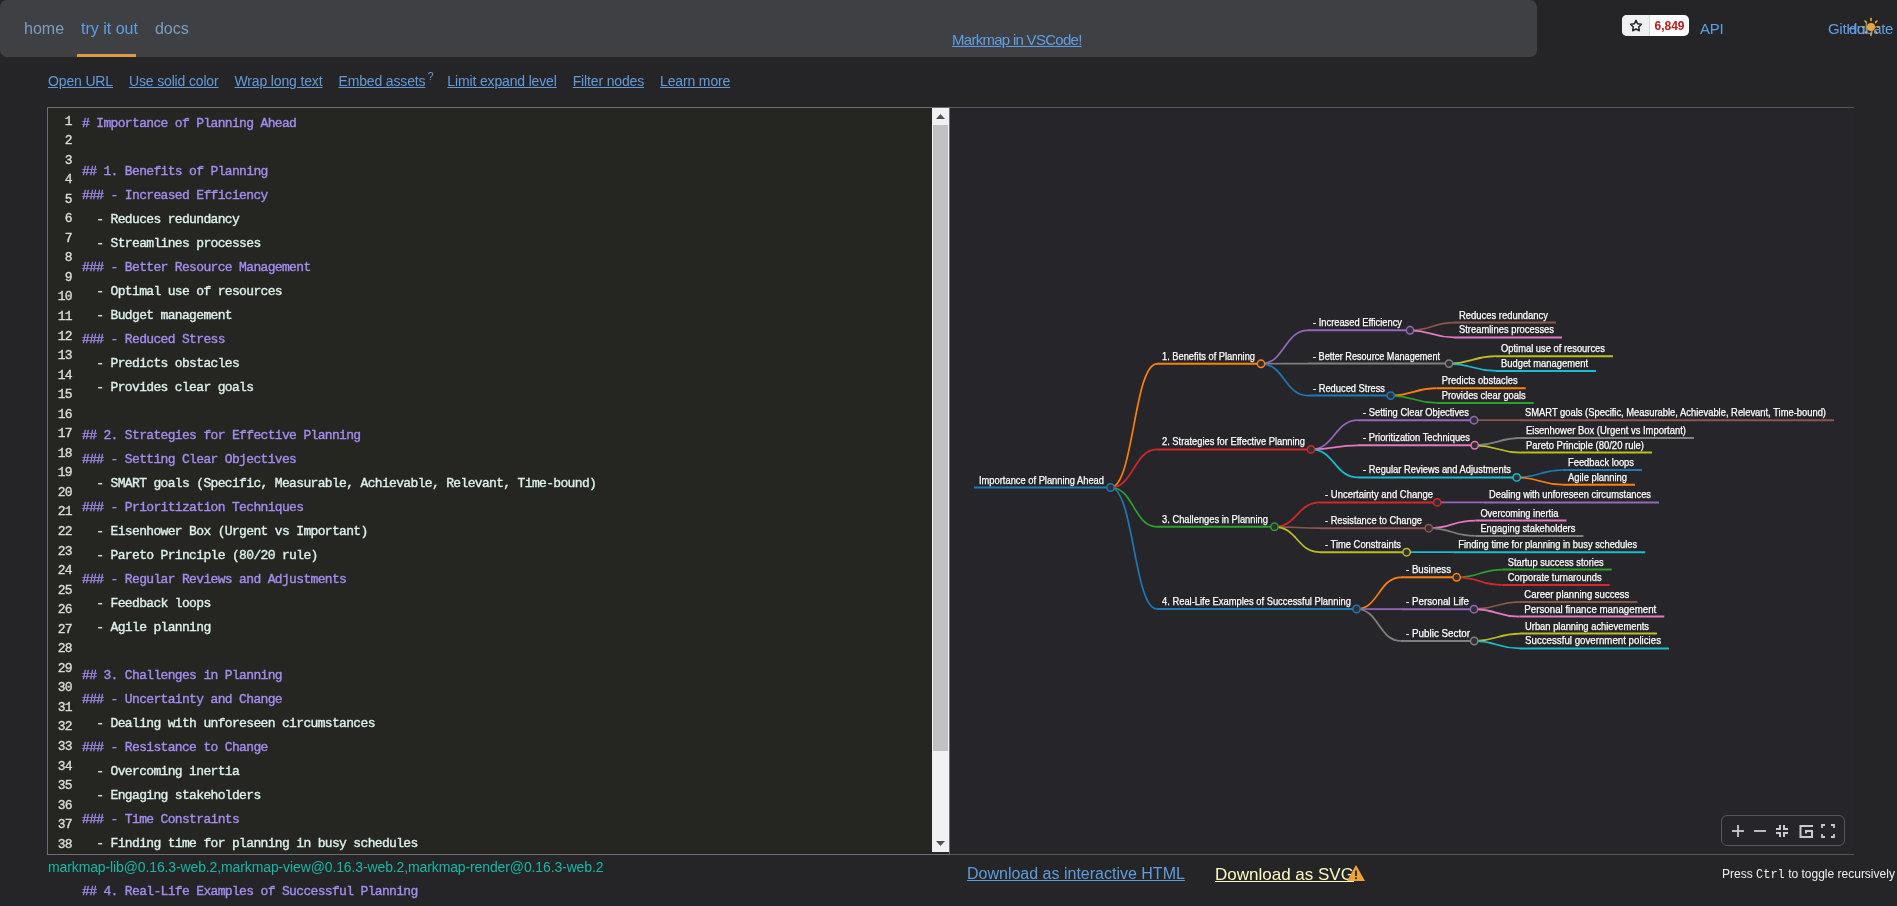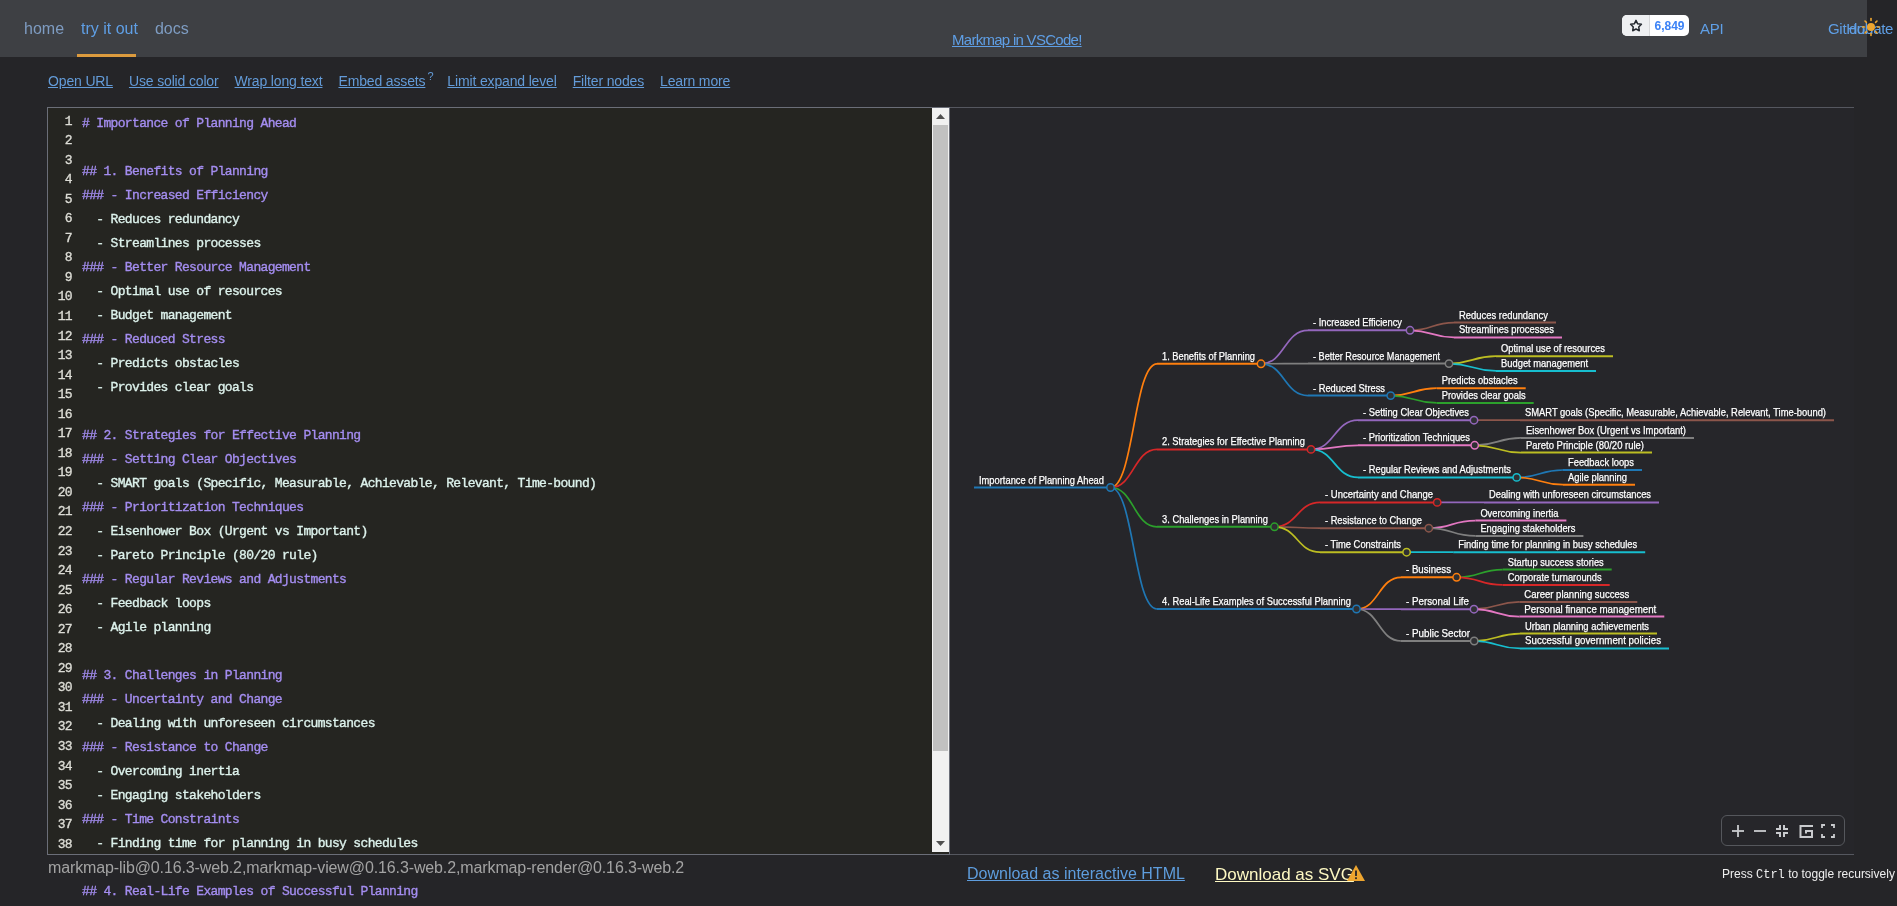--- a/index.html
+++ b/index.html
@@ -1,30 +1,30 @@
 <!DOCTYPE html>
 <html><head><meta charset="utf-8"><title>markmap</title>
 <style>
 * { margin:0; padding:0; box-sizing:border-box; }
 html,body { width:1897px; height:906px; overflow:hidden; background:#252528;
   font-family:"Liberation Sans", sans-serif; }
 a { text-decoration:underline; cursor:pointer; }
 
-#header { position:absolute; left:0; top:0; width:1867px; height:57px; background:#3e4044; }
+#header { position:absolute; left:0; top:0; width:1537px; height:57px; background:#3e4044;border-radius:7px; }
 #nav { position:absolute; left:24px; top:0; height:57px; display:flex; gap:17px; align-items:center; font-size:16px; }
 #nav a { color:#7e9cc2; text-decoration:none; }
 #nav a.active { color:#5f9fe6;text-align:center; }
 #navunderline { position:absolute; left:77px; top:54px; width:59px; height:2.5px; background:#dc9b3e; }
 #centerlink { position:absolute; left:952px; top:19px; font-size:15px; letter-spacing:-0.72px; color:#5f9fe6;margin-top:12px; }
 #hright a { position:absolute; top:20px; font-size:15px; letter-spacing:-0.3px; color:#5f9fe6; text-decoration:none; }
 #aAPI { left:1700px; } #aGH { left:1828px; } #aDN { left:1801px;margin-left:48px; }
 #sun { position:absolute; left:1861px; top:17px; }
 #badge { position:absolute; left:1622px; top:15px; width:67px; height:21px; background:#fff; border-radius:5px; display:flex; overflow:hidden; font-family:"Liberation Sans",sans-serif; }
 #badge .star { width:28px; background:#eef0f2; border-right:1px solid #d6d8da; display:flex; align-items:center; justify-content:center; }
-#badge .cnt { flex:1; display:flex; align-items:center; justify-content:center; color:#3b82f6; font-size:12px; font-weight:bold; }
+#badge .cnt { flex:1; display:flex; align-items:center; justify-content:center; color:#b91c1c; font-size:12px; font-weight:bold; }
 
 #toolbar { position:absolute; left:48px; top:63px; height:36px; line-height:36px; font-size:14px; letter-spacing:-0.15px; white-space:nowrap; }
 #toolbar a { margin-right:16px; }
 #toolbar a { color:#639bd8; }
 #toolbar sup { font-size:11px; color:#639bd8; margin-left:2px; margin-right:14px; line-height:0; }
 
 #contentrow { position:absolute; left:47px; top:107px; width:1807px; height:748px; border-top:1px solid #55575f; border-bottom:1px solid #55575f; }
 #editor { position:absolute; left:47px; top:107px; width:903px; height:748px; background:#252521; border:1px solid #6b6e78; }
 #gutter { position:absolute; left:48px; top:111.5px; width:24px; text-align:right;
   font-family:"Liberation Mono",monospace; font-size:13px; line-height:19.54px; letter-spacing:-0.66px;
@@ -37,21 +37,21 @@
 #sbar .btn { position:absolute; left:0; width:16.5px; height:17px; background:#f1f1f1; display:flex; align-items:center; justify-content:center; }
 #sbar .thumb { position:absolute; left:1px; top:17px; width:14.5px; height:626px; background:#c1c1c1; }
 
 #map { position:absolute; left:950px; top:108px; width:904px; height:746px; background:#26262a; }
 #mapsvg { position:absolute; left:0; top:0; }
 #mapsvg text { font-family:"Liberation Sans",sans-serif; font-size:10.5px; fill:#ffffff; stroke:#ffffff; stroke-width:0.25; }
 
 #maptb { position:absolute; left:1721px; top:815px; width:124px; height:31px; border:1px solid #55575c; border-radius:6px; display:flex; align-items:center; justify-content:space-between; padding:0 9px; }
 #maptb svg { display:block; }
 
-#version { position:absolute; left:48px; top:859px; font-size:16px; letter-spacing:-0.12px; color:#a3a3a3; }
+#version { position:absolute; left:48px; top:859px; font-size:14px; letter-spacing:-0.12px; color:#14b8a6; }
 #dl1 { position:absolute; left:967px; top:865px; font-size:16px; color:#5e9ddd; }
 #dl2 { position:absolute; left:1215px; top:865px; font-size:17px; color:#fef9c3; }
 #warn { position:absolute; left:1347px; top:865px; }
 #press { position:absolute; left:1722px; top:867px; font-size:12px; color:#efefef; }
 #press code { font-family:"Liberation Mono",monospace; font-size:12px; }
 </style></head>
 <body>
 <div id="header">
   <div id="nav">
       <a>home</a>

